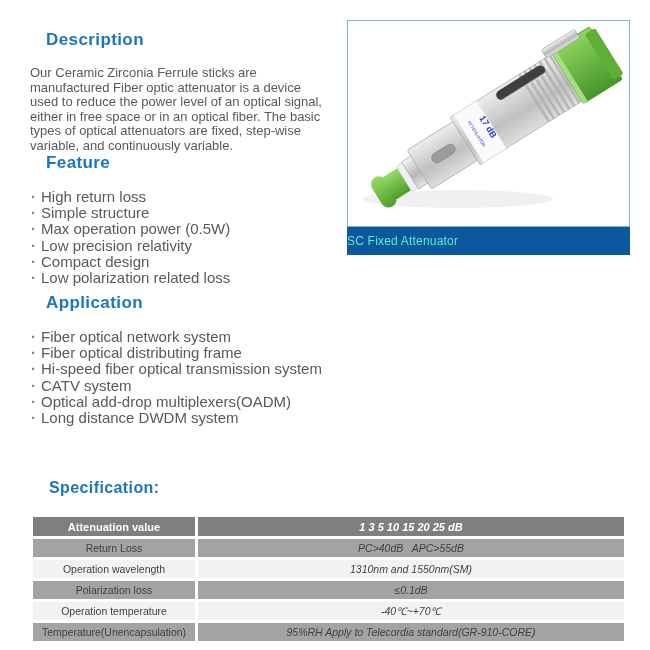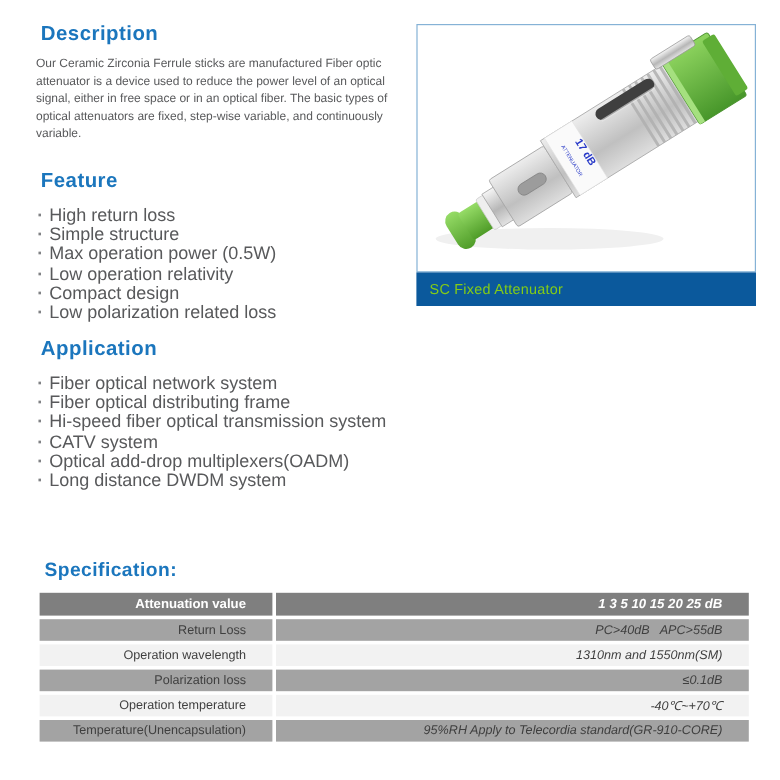--- a/index.html
+++ b/index.html
@@ -1,60 +1,60 @@
 <!DOCTYPE html>
 <html><head>
 <meta charset="utf-8">
 <style>
   html,body { margin:0; padding:0; }
   body {
     width:650px; height:650px; position:relative; background:#ffffff;
     font-family:"Liberation Sans", sans-serif; overflow:hidden;
   }
   h2.heading {
-    margin:4px; color:#1b76bd; font-weight:bold; font-size:17px;
+    margin:16px; color:#1b76bd; font-weight:bold; font-size:17px;
     letter-spacing:0.4px; line-height:20px;
   }
   
   #description { position:absolute; left:30px; top:14px; width:302px; }
   #description p {
-    margin:9px 0 0; font-size:10px; color:#58595b; line-height:14.5px;
+    margin:9px 0 0; font-size:13px; color:#58595b; line-height:14.5px;
   }
   .bullet-list { list-style:none; margin:11px 0 0; padding:0; }
   .bullet-list li {
     position:relative; padding-left:11px; font-size:15px; color:#58595b;
     line-height:16.2px;
   }
   .bullet-list li::before {
     content:"·"; position:absolute; left:1px; top:0; color:#808285; font-weight:bold;
   }
   #feature { position:absolute; left:30px; top:137px; width:302px; }
   #application { position:absolute; left:30px; top:277px; width:330px; }
 
   
   #product { position:absolute; left:347px; top:20px; width:283px; }
   .product-image {
     height:207px; border:1px solid #85b2d6; background:#ffffff;
     box-sizing:border-box; overflow:hidden;
   }
   .product-caption {
-    height:28px; background:#0b599c; color:#84cc16; font-size:12px;
-    line-height:28px; padding-left:11px; letter-spacing:0.2px;
+    height:28px; background:#0b599c; color:#5eead4; font-size:12px;
+    line-height:28px; letter-spacing:0.2px;
   }
 
   
   #specification { position:absolute; left:33px; top:462px; width:597px; }
   #specification h2.heading { font-size:16px; }
   table.spec {
     border-collapse:separate; border-spacing:3px; margin:5px 0 0 -3px;
     width:597px; table-layout:fixed;
   }
   table.spec td {
-    font-size:10.5px; text-align:right; vertical-align:middle;
-    padding:1px 22px; height:16px; color:#3f3f3f;
+    font-size:10.5px; text-align:center; vertical-align:middle;
+    padding:1px 6px; height:16px; color:#3f3f3f;
   }
   td.c-label { width:150px; }
   tr.hdr td {
     background:#7f7f7f; color:#ffffff; font-weight:bold; font-size:11px;
     height:17px;
   }
   tr.r-light td { background:#f2f2f2; }
   tr.r-dark  td { background:#a3a3a3; }
   td.c-value { white-space:pre-wrap;font-style:italic; }
   tr.tall td { height:36px; line-height:16.5px; }
@@ -66,21 +66,21 @@
   <h2 class="heading">Description</h2>
   <p>Our Ceramic Zirconia Ferrule sticks are manufactured Fiber optic attenuator is a device used to reduce the power level of an optical signal, either in free space or in an optical fiber. The basic types of optical attenuators are fixed, step-wise variable, and continuously variable.</p>
 </section>
 
 <section id="feature">
   <h2 class="heading">Feature</h2>
   <ul class="bullet-list">
     <li>High return loss</li>
     <li>Simple structure</li>
     <li>Max operation power (0.5W)</li>
-    <li>Low operation relativity</li>
+    <li>Low precision relativity</li>
     <li>Compact design</li>
     <li>Low polarization related loss</li>
   </ul>
 </section>
 
 <section id="application">
   <h2 class="heading">Application</h2>
   <ul class="bullet-list">
     <li>Fiber optical network system</li>
     <li>Fiber optical distributing frame</li>

